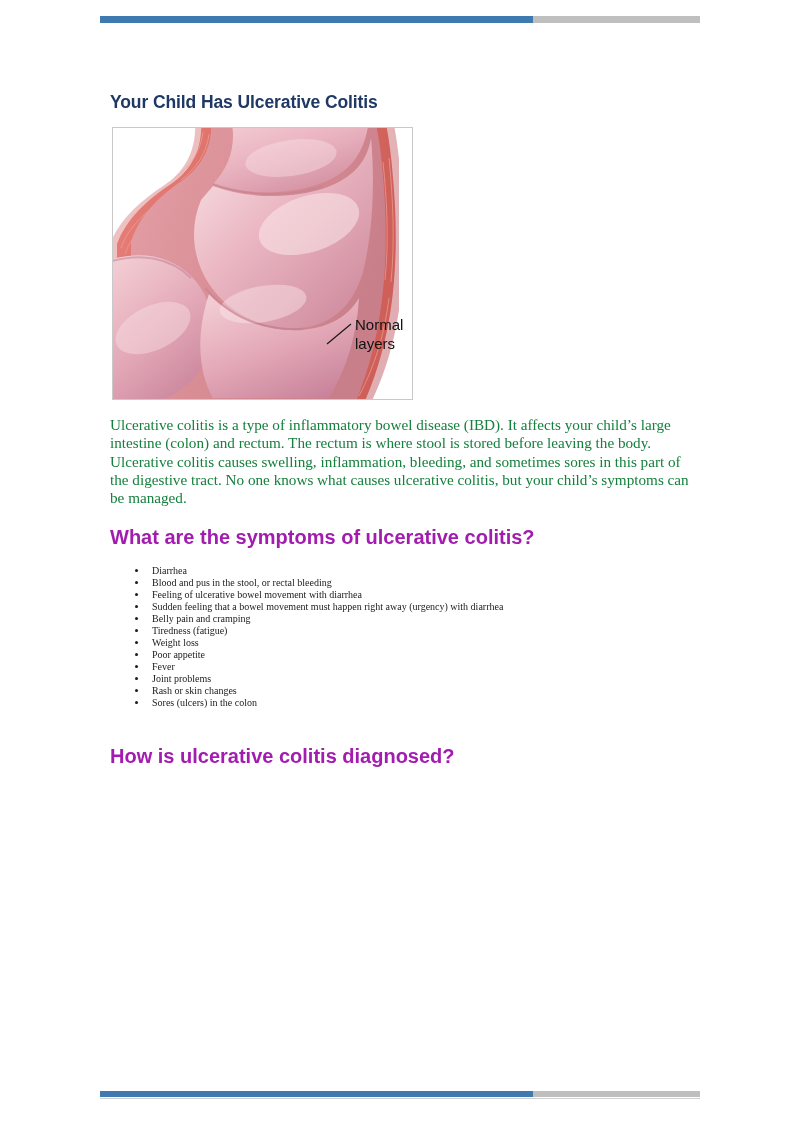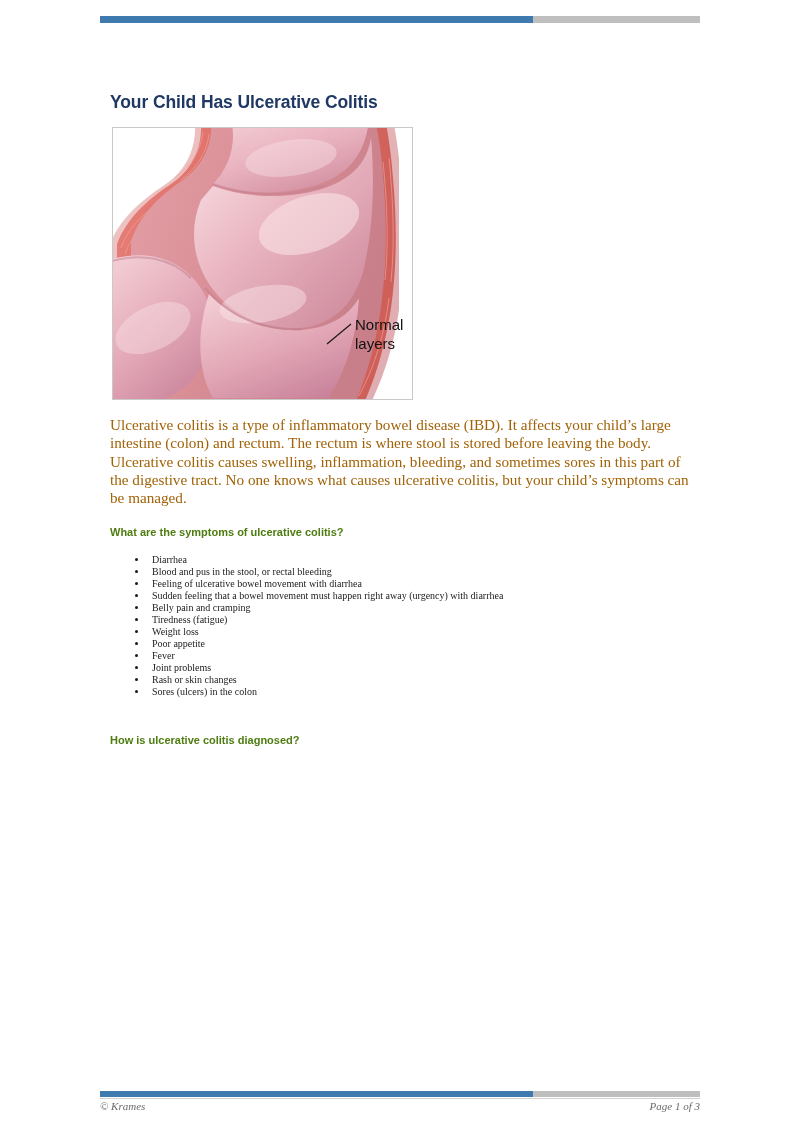--- a/index.html
+++ b/index.html
@@ -58,32 +58,32 @@
     font-family: "Liberation Sans", "DejaVu Sans", sans-serif;
     font-size: 17.5px;
     font-weight: bold;
     color: #1f3864;
     margin: 0 0 14px 0;
     letter-spacing: -0.1px;
   }
 
   h2.section-heading {
     font-family: "Liberation Sans", "DejaVu Sans", sans-serif;
-    font-size: 11px;
+    font-size: 20px;
     font-weight: bold;
-    color: #4d7c0f;
+    color: #a21caf;
     margin: 0;
   }
 
   p.body-text {
     font-size: 15.2px;
     line-height: 1.205;
     margin: 0;
     text-align: left;
-    color: #a16207;
+    color: #15803d;
   }
 
   ul.symptom-list {
     margin: 4px 0 0 0;
     padding-left: 38px;
     list-style-type: disc;
   }
   ul.symptom-list li {
     font-size: 10px;
     line-height: 1.205;
@@ -317,18 +317,14 @@
 
     <h2 class="section-heading">How is ulcerative colitis diagnosed?</h2>
 
   </div>
 
   <div class="footer-rule">
     <div class="seg-blue"></div>
     <div class="seg-gray"></div>
   </div>
   <div class="footer-line"></div>
-  <div class="footer-text">
-    <span>© Krames</span>
-    <span>Page 1 of 3</span>
-  </div>
 
 </div>
 
 </body></html>

